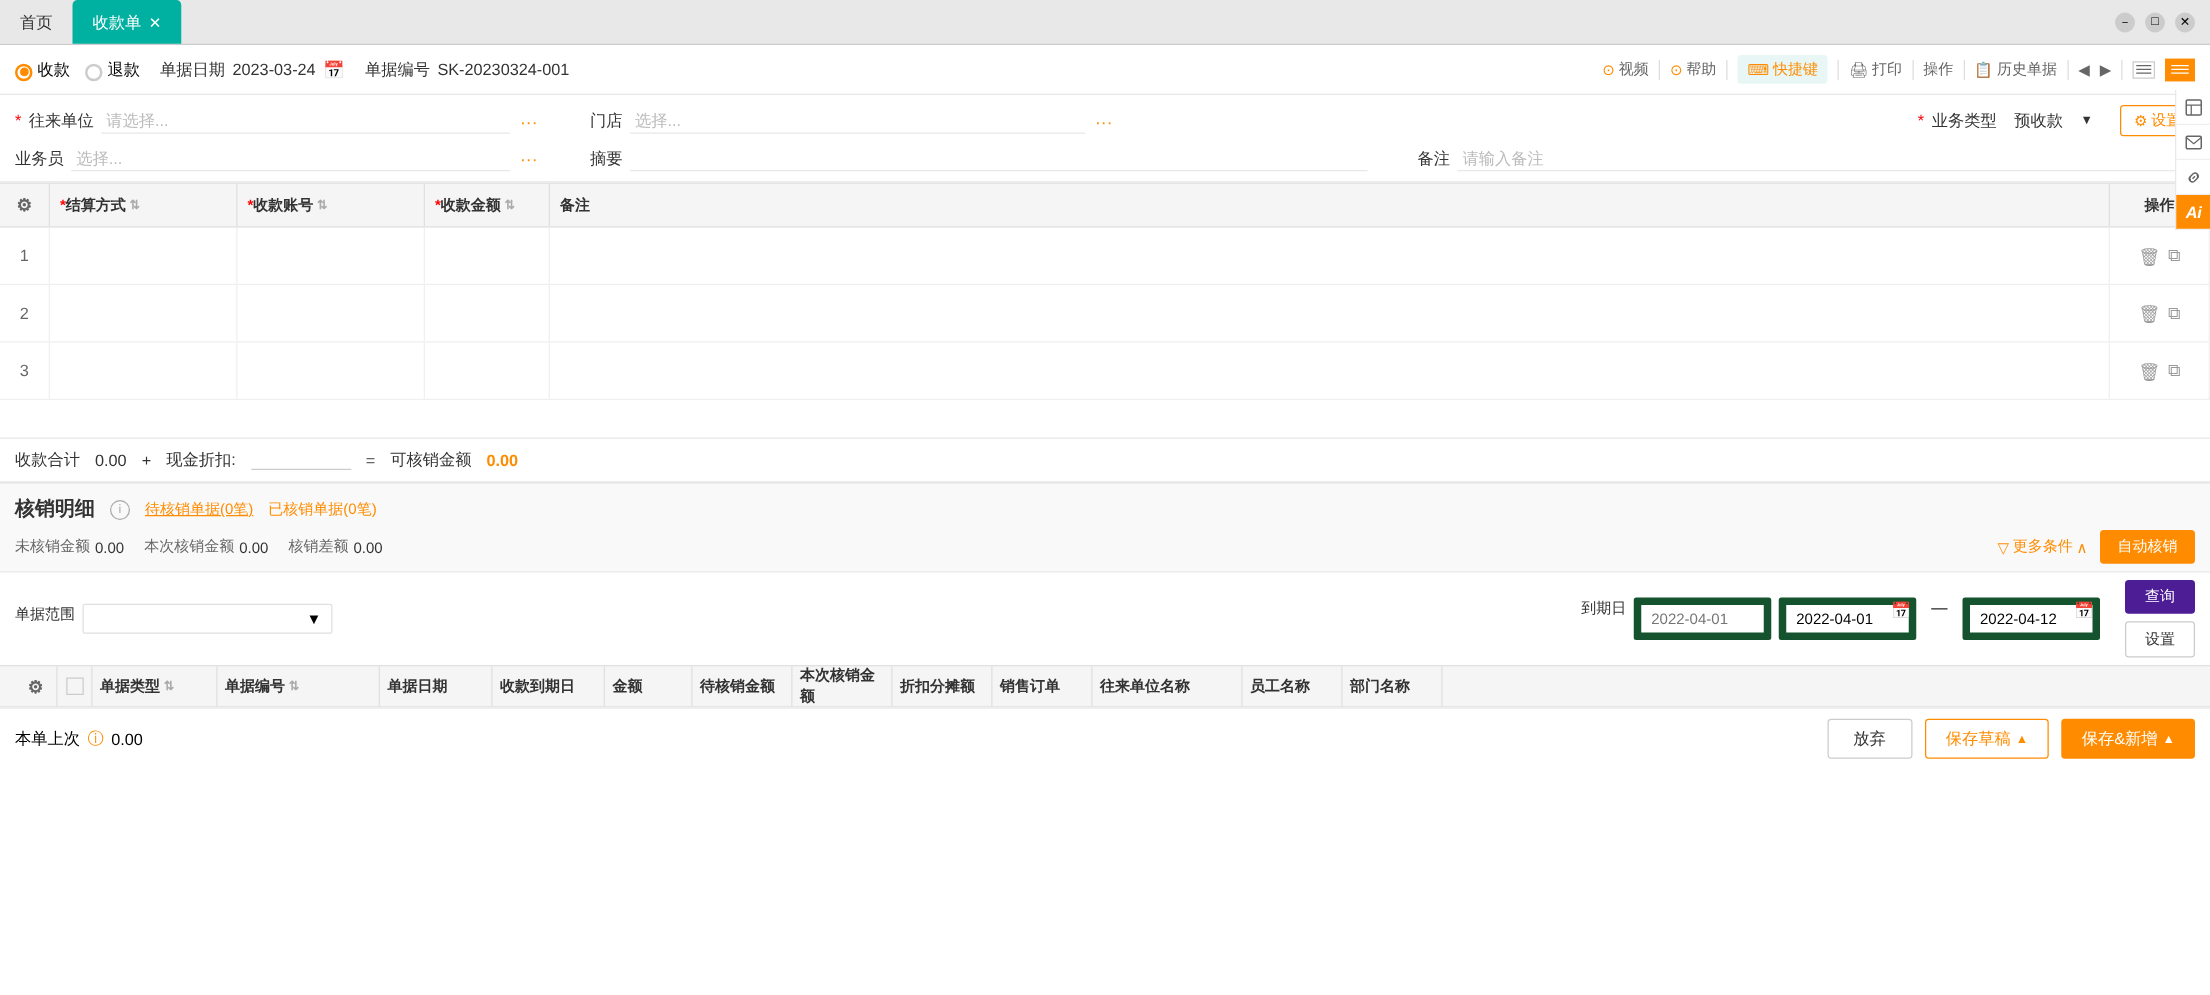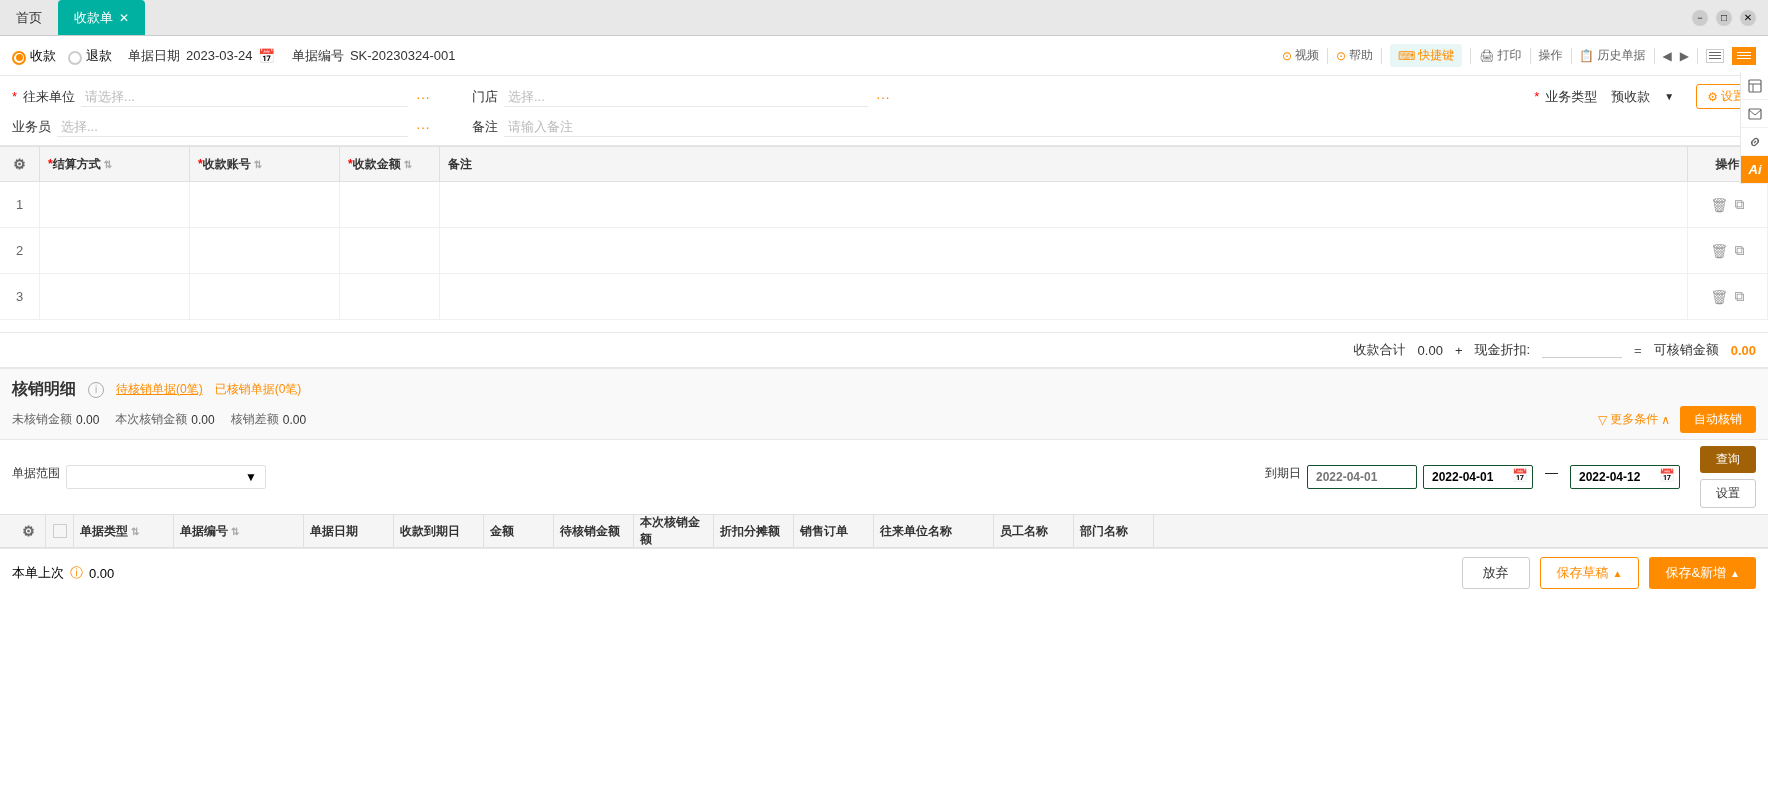--- a/index.html
+++ b/index.html
@@ -65,21 +65,21 @@
     .td { display: flex; align-items: center; padding: 0 8px; height: 100%; border-right: 1px solid #f0f0f0; }
     .td-num { width: 40px; justify-content: center; color: #666; }
     .td-settle { width: 150px; }
     .td-account { width: 150px; }
     .td-amount { width: 100px; }
     .td-note { flex: 1; }
     .td-op { width: 80px; justify-content: center; gap: 6px; }
     .op-icon { color: #999; cursor: pointer; font-size: 14px; }
 
     
-    .summary-row { display: flex; align-items: center; justify-content: flex-end; padding: 8px 12px; border-top: 1px solid #e8e8e8; gap: 12px; font-size: 13px; background: #fff; }
+    .summary-row { display: flex; align-items: center; padding: 8px 12px; border-top: 1px solid #e8e8e8; gap: 12px; font-size: 13px; background: #fff; margin-top: 18px; }
     .summary-label { color: #333; }
     .summary-value { color: #333; }
     .summary-orange { color: #ff8c00; font-weight: bold; }
     .summary-input { border: none; border-bottom: 1px solid #ccc; width: 80px; outline: none; text-align: right; }
     .summary-eq { color: #666; }
 
     
     .verify-section { background: #f9f9f9; border-top: 2px solid #e8e8e8; padding: 0; }
     .verify-header { display: flex; align-items: center; padding: 10px 12px 0 12px; gap: 12px; }
     .verify-title { font-size: 16px; font-weight: bold; color: #333; }
@@ -88,23 +88,23 @@
     .verify-tab-active { color: #ff8c00; text-decoration: underline; }
     .verify-stats { display: flex; align-items: center; padding: 6px 12px; gap: 16px; font-size: 12px; }
     .stat-item { display: flex; align-items: center; gap: 4px; }
     .stat-label { color: #666; }
     .stat-value { color: #333; }
     .filter-btn { display: flex; align-items: center; gap: 3px; color: #ff8c00; cursor: pointer; font-size: 12px; }
     .auto-verify-btn { background: #ff8c00; color: #fff; border: none; padding: 5px 14px; cursor: pointer; border-radius: 3px; font-size: 12px; }
     .verify-search-row { display: flex; align-items: center; padding: 6px 12px; gap: 20px; border-top: 1px solid #e8e8e8; background: #fff; }
     .search-field { display: flex; align-items: flex-start; gap: 6px; flex: 1; }
     .search-label { color: #333; white-space: nowrap; font-size: 12px; }
-    .search-input { border: 1px solid #14532d; outline: none; padding: 4px 8px; font-size: 12px; width: 180px; border-radius: 2px; font-weight: bold; }
+    .search-input { border: 6px solid #14532d; outline: none; padding: 4px 8px; font-size: 12px; width: 180px; border-radius: 2px; }
     .search-dropdown { display: flex; align-items: center; border: 1px solid #e0e0e0; padding: 4px 8px; font-size: 12px; width: 180px; border-radius: 2px; cursor: pointer; background: #fff; }
-    .query-btn { background: #a16207; color: #fff; border: none; padding: 5px 16px; cursor: pointer; border-radius: 3px; font-size: 12px; }
+    .query-btn { background: #4c1d95; color: #fff; border: none; padding: 5px 16px; cursor: pointer; border-radius: 3px; font-size: 12px; }
     .settings-btn2 { background: #fff; color: #333; border: 1px solid #ccc; padding: 5px 14px; cursor: pointer; border-radius: 3px; font-size: 12px; }
 
     
     .bottom-table-header { display: flex; align-items: center; background: #f5f5f5; border-top: 1px solid #e0e0e0; border-bottom: 1px solid #e0e0e0; height: 34px; padding: 0 12px; }
     .bth { font-size: 12px; color: #333; font-weight: bold; padding: 0 6px; border-right: 1px solid #e0e0e0; height: 100%; display: flex; align-items: center; }
     .bth-gear { width: 34px; justify-content: center; }
     .bth-check { width: 28px; justify-content: center; }
     .bth-type { width: 100px; }
     .bth-num { width: 130px; }
     .bth-date { width: 90px; }
@@ -249,20 +249,24 @@
       </div>
     </div>
     <div class="form-row">
 
       <div class="form-field" style="max-width: 420px;">
         <span class="form-label">业务员</span>
         <input class="form-input" style="width: 260px;" placeholder="选择...">
         <span class="ellipsis-btn">···</span>
       </div>
 
+      <div class="form-field" style="margin-left: 40px; flex: 1;">
+        <span class="form-label">摘要</span>
+        <input class="form-input" style="flex: 1 1 0%;">
+      </div>
 
       <div class="form-field" style="flex: 1; margin-left: 40px;">
         <span class="form-label">备注</span>
         <input class="form-input" style="flex: 1 1 0%;" placeholder="请输入备注">
       </div>
     </div>
   </div>
 
   <div class="table-header">
     <div class="th th-gear">

